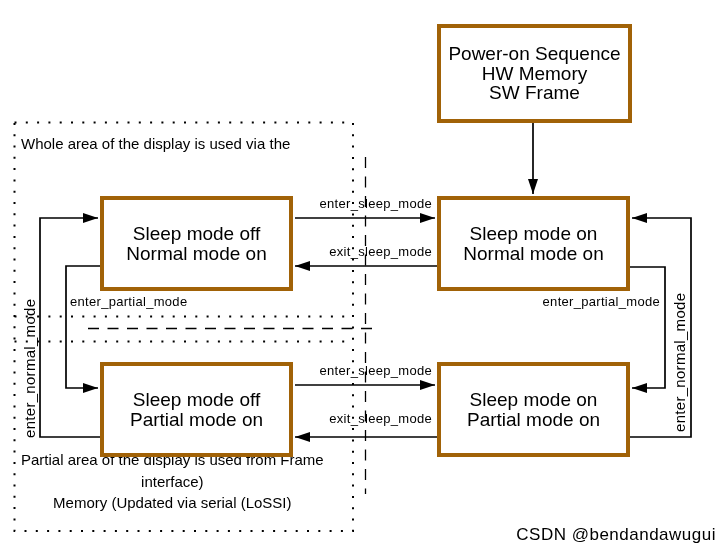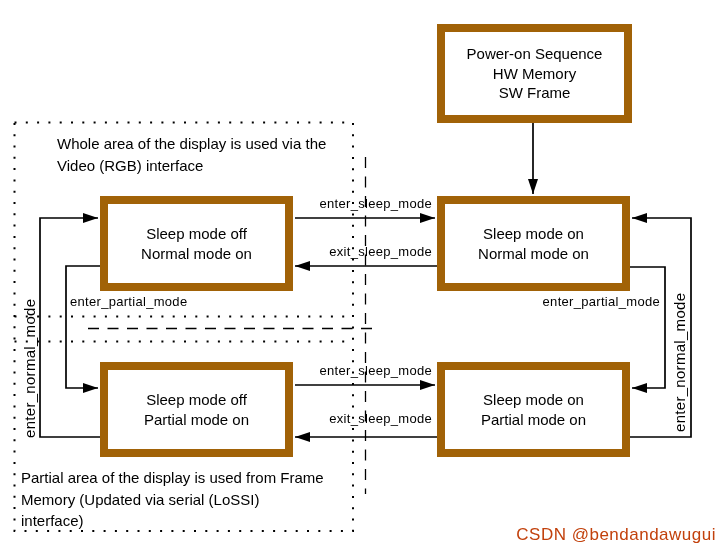--- a/index.html
+++ b/index.html
@@ -11,27 +11,27 @@
     font-family: "Liberation Sans", sans-serif;
     color: #000000;
     overflow: hidden;
   }
   .layer { position: absolute; left: 0; top: 0; }
 
   
   .sbox {
     position: absolute;
     box-sizing: border-box;
-    border: 8px solid #a16207;
+    border: 4px solid #a16207;
     background: #ffffff;
     display: flex;
     flex-direction: column;
     align-items: center;
     justify-content: center;
-    font-size: 15px;
+    font-size: 19px;
     line-height: 19.5px;
     text-align: center;
     z-index: 3;
   }
   .box-power { left: 437px; top: 24px;  width: 195px; height: 99px; }
   .box-tl    { left: 100px; top: 196px; width: 193px; height: 95px; }
   .box-tr    { left: 437px; top: 196px; width: 193px; height: 95px; }
   .box-bl    { left: 100px; top: 362px; width: 193px; height: 95px; }
   .box-br    { left: 437px; top: 362px; width: 193px; height: 95px; }
 
@@ -64,30 +64,30 @@
   .vlabel-right { left: 671px; top: 432px; }
 
   
   .region-text {
     position: absolute;
     font-size: 15px;
     line-height: 21.5px;
     z-index: 2;
     white-space: nowrap;
   }
-  .region-rgb     { left: 21px; top: 133px; margin-left: 36px; }
-  .region-partial { left: 21px; top: 467px; }
+  .region-rgb     { left: 21px; top: 133px; }
+  .region-partial { left: 21px; top: 449px; text-align: center; }
 
   .watermark {
     position: absolute;
     right: 5px;
     top: 525px;
     font-size: 17px;
     letter-spacing: 0.5px;
-    color: #c2410c;
+    color: #000000;
     z-index: 5;
     white-space: nowrap;
   }
 </style>
 </head>
 <body>
 
 <div class="stage">
 
   <svg class="layer" width="721" height="557" viewBox="0 0 721 557">
@@ -154,23 +154,22 @@
   <div class="tlabel lbl-exit-sleep-top">exit_sleep_mode</div>
   <div class="tlabel lbl-enter-sleep-bottom">enter_sleep_mode</div>
   <div class="tlabel lbl-exit-sleep-bottom">exit_sleep_mode</div>
   <div class="tlabel lbl-enter-partial-left">enter_partial_mode</div>
   <div class="tlabel lbl-enter-partial-right">enter_partial_mode</div>
   <div class="vlabel vlabel-left">enter_normal_mode</div>
   <div class="vlabel vlabel-right">enter_normal_mode</div>
 
   <div class="region-text region-rgb">
     <div>Whole area of the display is used via the</div>
-    <div>Video (RGB) interface</div>
   </div>
   <div class="region-text region-partial">
     <div>Partial area of the display is used from Frame</div>
+    <div>interface)</div>
     <div>Memory (Updated via serial (LoSSI)</div>
-    <div>interface)</div>
   </div>
 
   <div class="watermark">CSDN @bendandawugui</div>
 
 </div>
 
 </body></html>

